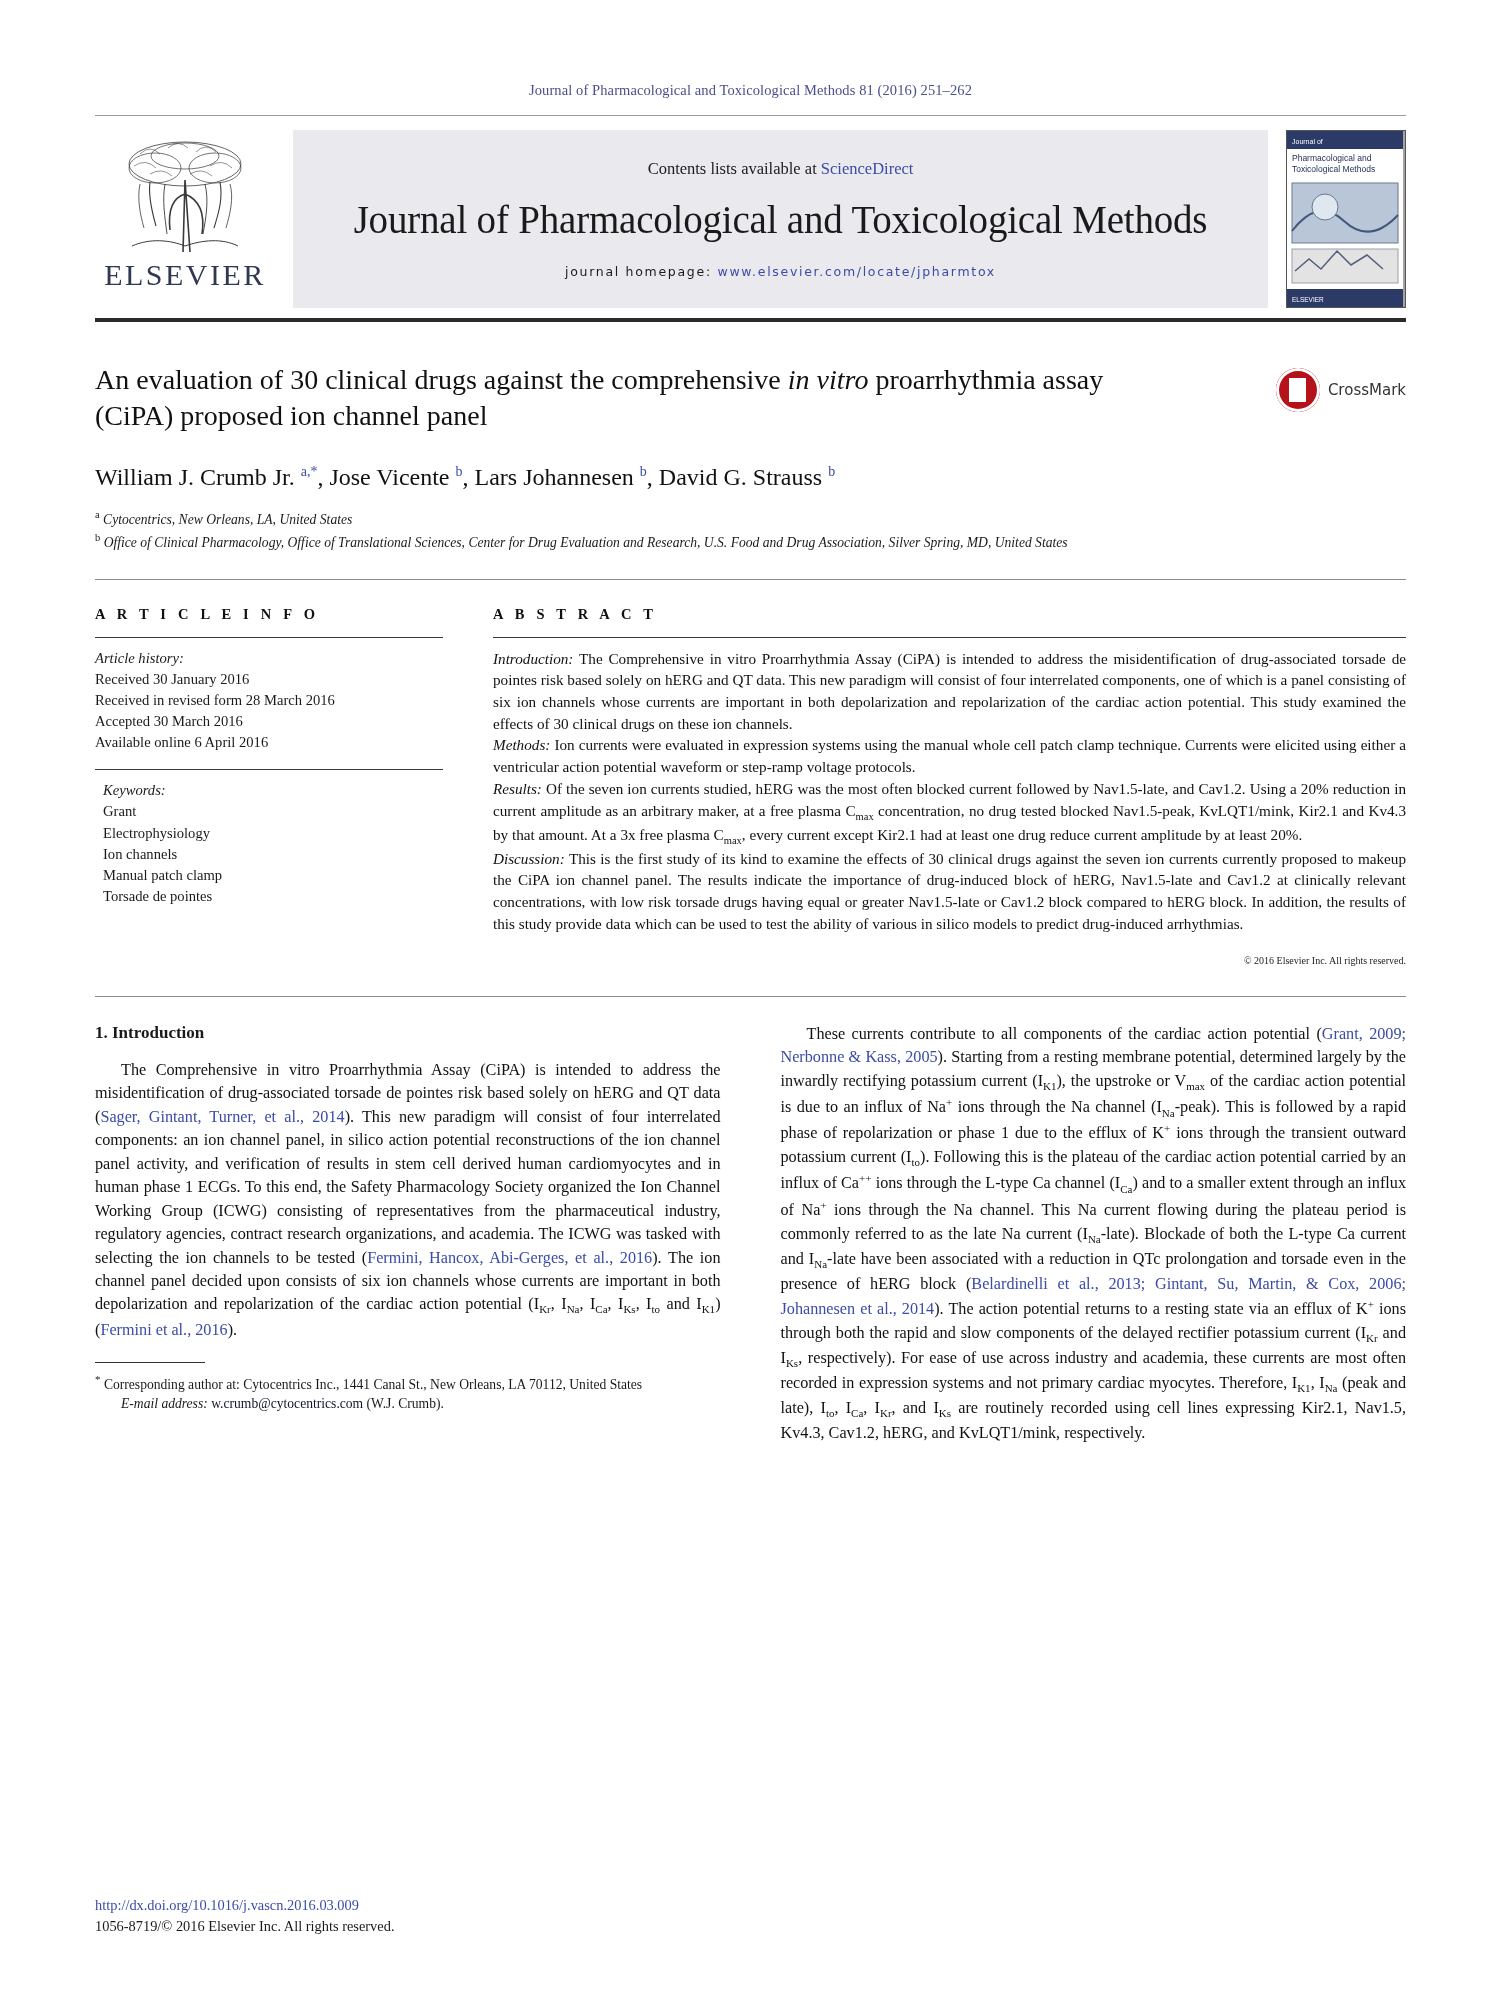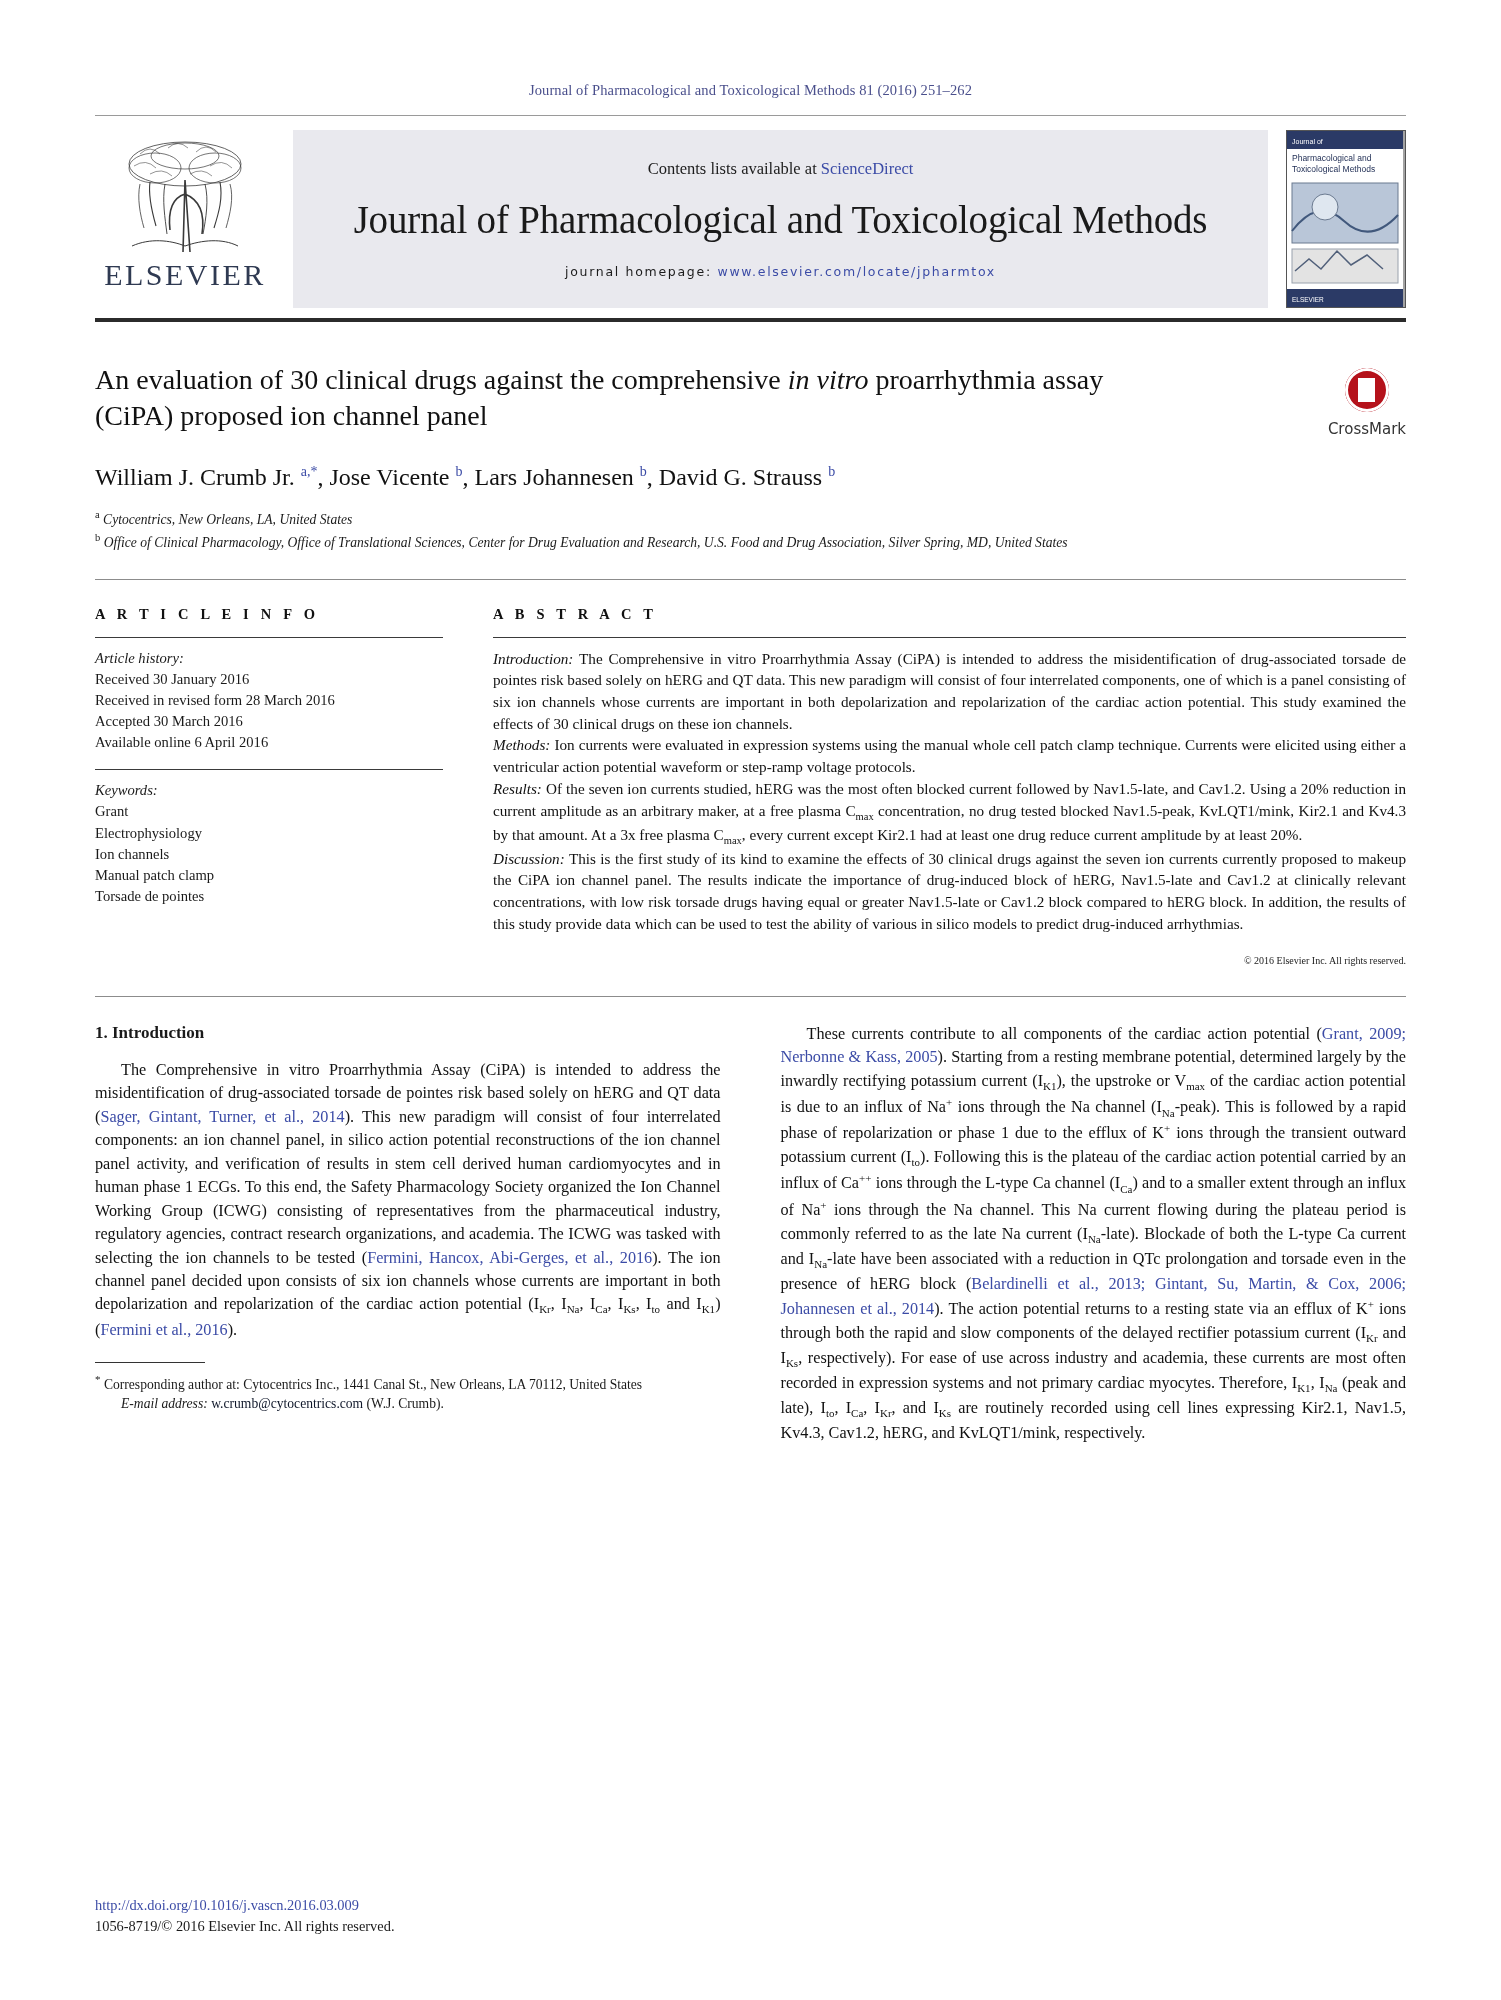--- a/index.html
+++ b/index.html
@@ -73,21 +73,21 @@
   
   .title-block { margin: 40px 95px 0 95px; position: relative; }
   .art-title {
     font-size: 28px; line-height: 1.28; font-weight: 400; color: #111;
     max-width: 1060px;
     font-family: "Liberation Serif", serif;
   }
   .art-title em { font-style: italic; }
   .crossmark {
     position: absolute; right: 0; top: 6px;
-    display: flex; align-items: center; gap: 8px; flex-direction: column;
+    display: flex; align-items: center; gap: 8px;
   }
   .cm-badge {
     width: 44px; height: 44px; border-radius: 50%;
     background: #b5121b;
     display: flex; align-items: center; justify-content: center;
     box-shadow: inset 0 0 0 3px #ffffff, inset 0 0 0 4px #b5121b;
   }
   .cm-inner { width: 17px; height: 24px; background: #ffffff; }
   .cm-label { font-family:"DejaVu Sans", sans-serif; font-size: 15px; color:#333; }
 
@@ -106,21 +106,21 @@
   .col-abs { flex: 1 1 auto; }
   .sec-head {
     font-size: 14.5px; letter-spacing: 4.2px; font-weight: 700; color: #111;
     font-family: "Liberation Serif", serif;
     margin-bottom: 14px;
   }
   .hr-dark { border-top: 1px solid #3a3a3a; }
   .hist { font-size: 14.6px; line-height: 1.45; margin-top: 10px; }
   .hist .ital { font-style: italic; }
   .hr-mid { border-top: 1px solid #3a3a3a; margin: 16px 0 10px 0; }
-  .kw { font-size: 14.6px; line-height: 1.45; }
+  .kw { font-size: 14.6px; line-height: 1.45; margin-left: 8px; }
   .kw .ital { font-style: italic; }
   .abs-body { font-size: 15.2px; line-height: 1.43; text-align: justify; color:#111; }
   .abs-body p { margin: 0; }
   .abs-body em { font-style: italic; }
   .abs-body sub { font-size: 10.5px; vertical-align: sub; }
   .copyright { text-align: right; font-size: 10px; margin-top: 20px; }
   .rule-after-abs { border-top: 1px solid #8c8c8c; margin: 30px 95px 0 95px; }
 
   
   .body-cols {

